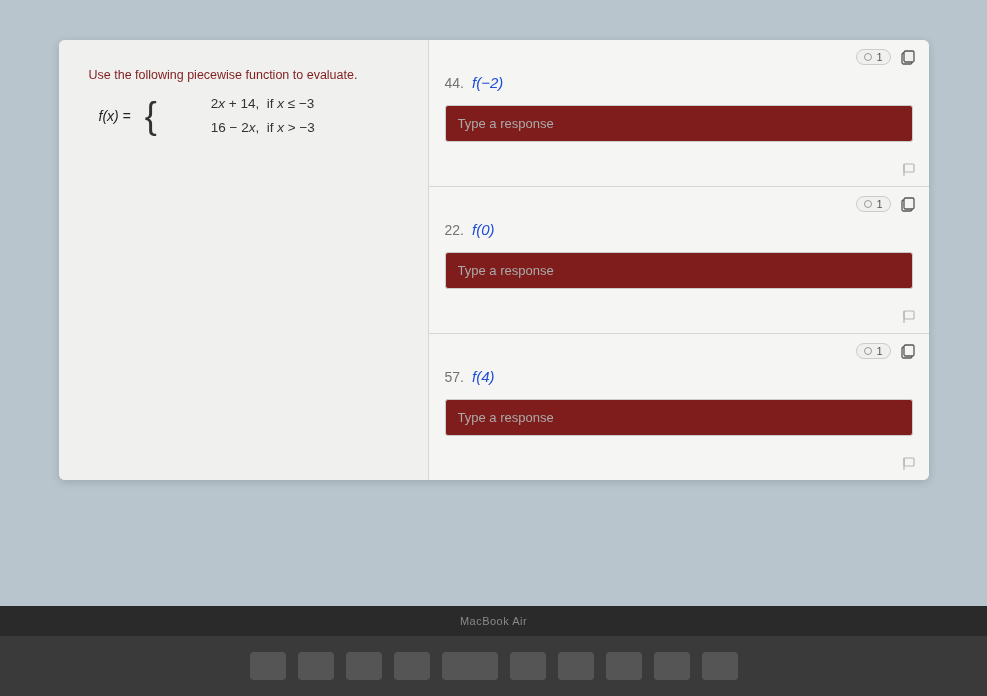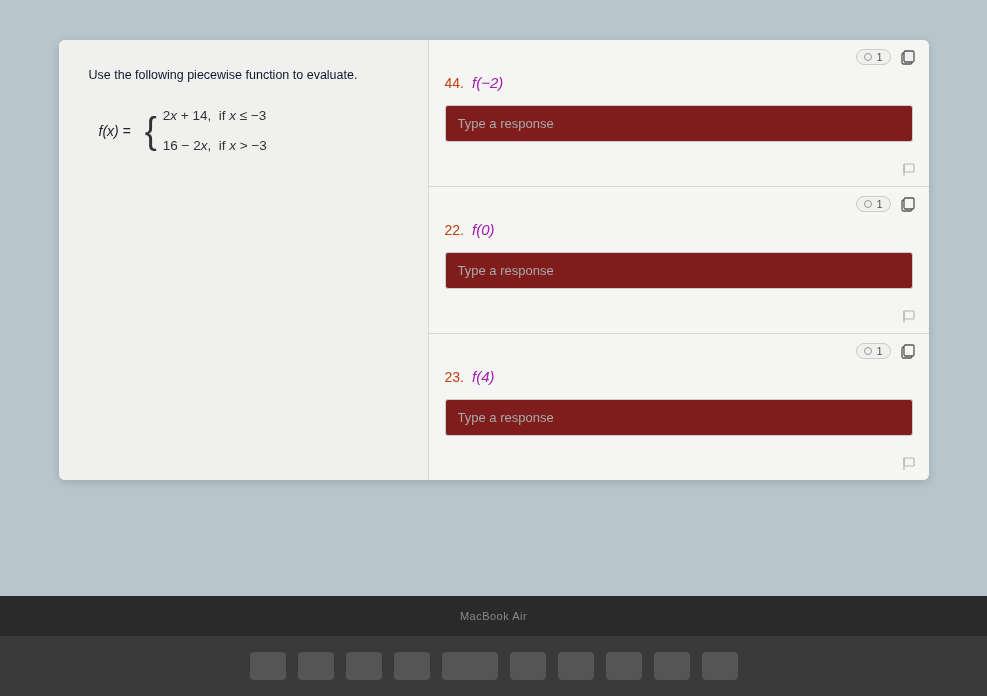--- a/index.html
+++ b/index.html
@@ -40,22 +40,22 @@
     
     .left-panel {
       width: 370px;
       background: #f0f0ef;
       padding: 28px 30px 40px 30px;
       border-right: 1px solid #d8d8d8;
     }
 
     .instruction-text {
       font-size: 12.5px;
-      color: #0f172a;
-      margin-bottom: 22px;
+      color: #7f1d1d;
+      margin-bottom: 10px;
     }
 
     .function-def {
       font-size: 14px;
       color: #222;
       line-height: 1.8;
       margin-left: 10px;
     }
 
     .brace-container {
@@ -69,23 +69,23 @@
     .big-brace {
       font-size: 36px;
       line-height: 1;
       color: #333;
       font-weight: 300;
     }
 
     .piecewise-cases {
       display: flex;
       flex-direction: column;
-      gap: 6px;
       font-size: 13.5px;
       color: #333;
+      margin-left: 48px;
     }
 
     .piecewise-cases .case-row {
       display: flex;
       gap: 10px;
     }
 
     
     .right-panel {
       flex: 1;
@@ -138,27 +138,27 @@
       display: flex;
       align-items: baseline;
       gap: 8px;
       padding: 4px 16px 10px 16px;
       font-size: 15px;
       color: #222;
     }
 
     .question-num {
       font-size: 14px;
-      color: #c2410c;
+      color: #737373;
       font-weight: 400;
     }
 
     .question-expr {
       font-size: 15px;
-      color: #a21caf;
+      color: #1d4ed8;
       font-style: italic;
     }
 
     .response-area {
       padding: 4px 16px 16px 16px;
     }
 
     .response-input {
       width: 100%;
       border: 1px solid #ccc;
@@ -185,21 +185,21 @@
       width: 16px;
       height: 16px;
       opacity: 0.5;
     }
 
     .macbook-bar {
       position: absolute;
       bottom: 60px;
       left: 0;
       right: 0;
-      height: 40px;
+      height: 30px;
       background: #2a2a2a;
       display: flex;
       align-items: center;
       justify-content: center;
     }
 
     .macbook-label {
       color: #888;
       font-size: 11px;
       letter-spacing: 0.5px;
@@ -333,21 +333,21 @@
             <span>1</span>
           </div>
           <div class="copy-icon">
             <svg width="18" height="18" viewBox="0 0 18 18" fill="none">
               <rect x="3" y="5" width="10" height="11" rx="1.5" stroke="#555" stroke-width="1.3" fill="none"></rect>
               <rect x="5" y="3" width="10" height="11" rx="1.5" stroke="#555" stroke-width="1.3" fill="#f5f5f4"></rect>
             </svg>
           </div>
         </div>
         <div class="question-title">
-          <span class="question-num">23.</span>
+          <span class="question-num">57.</span>
           <span class="question-expr">
             <span style="font-style:italic;">f</span>(4)
           </span>
         </div>
         <div class="response-area">
           <input type="text" class="response-input" placeholder="Type a response" style="">
         </div>
         <div class="section-footer">
           <div class="flag-icon">
             <svg width="16" height="16" viewBox="0 0 16 16">

